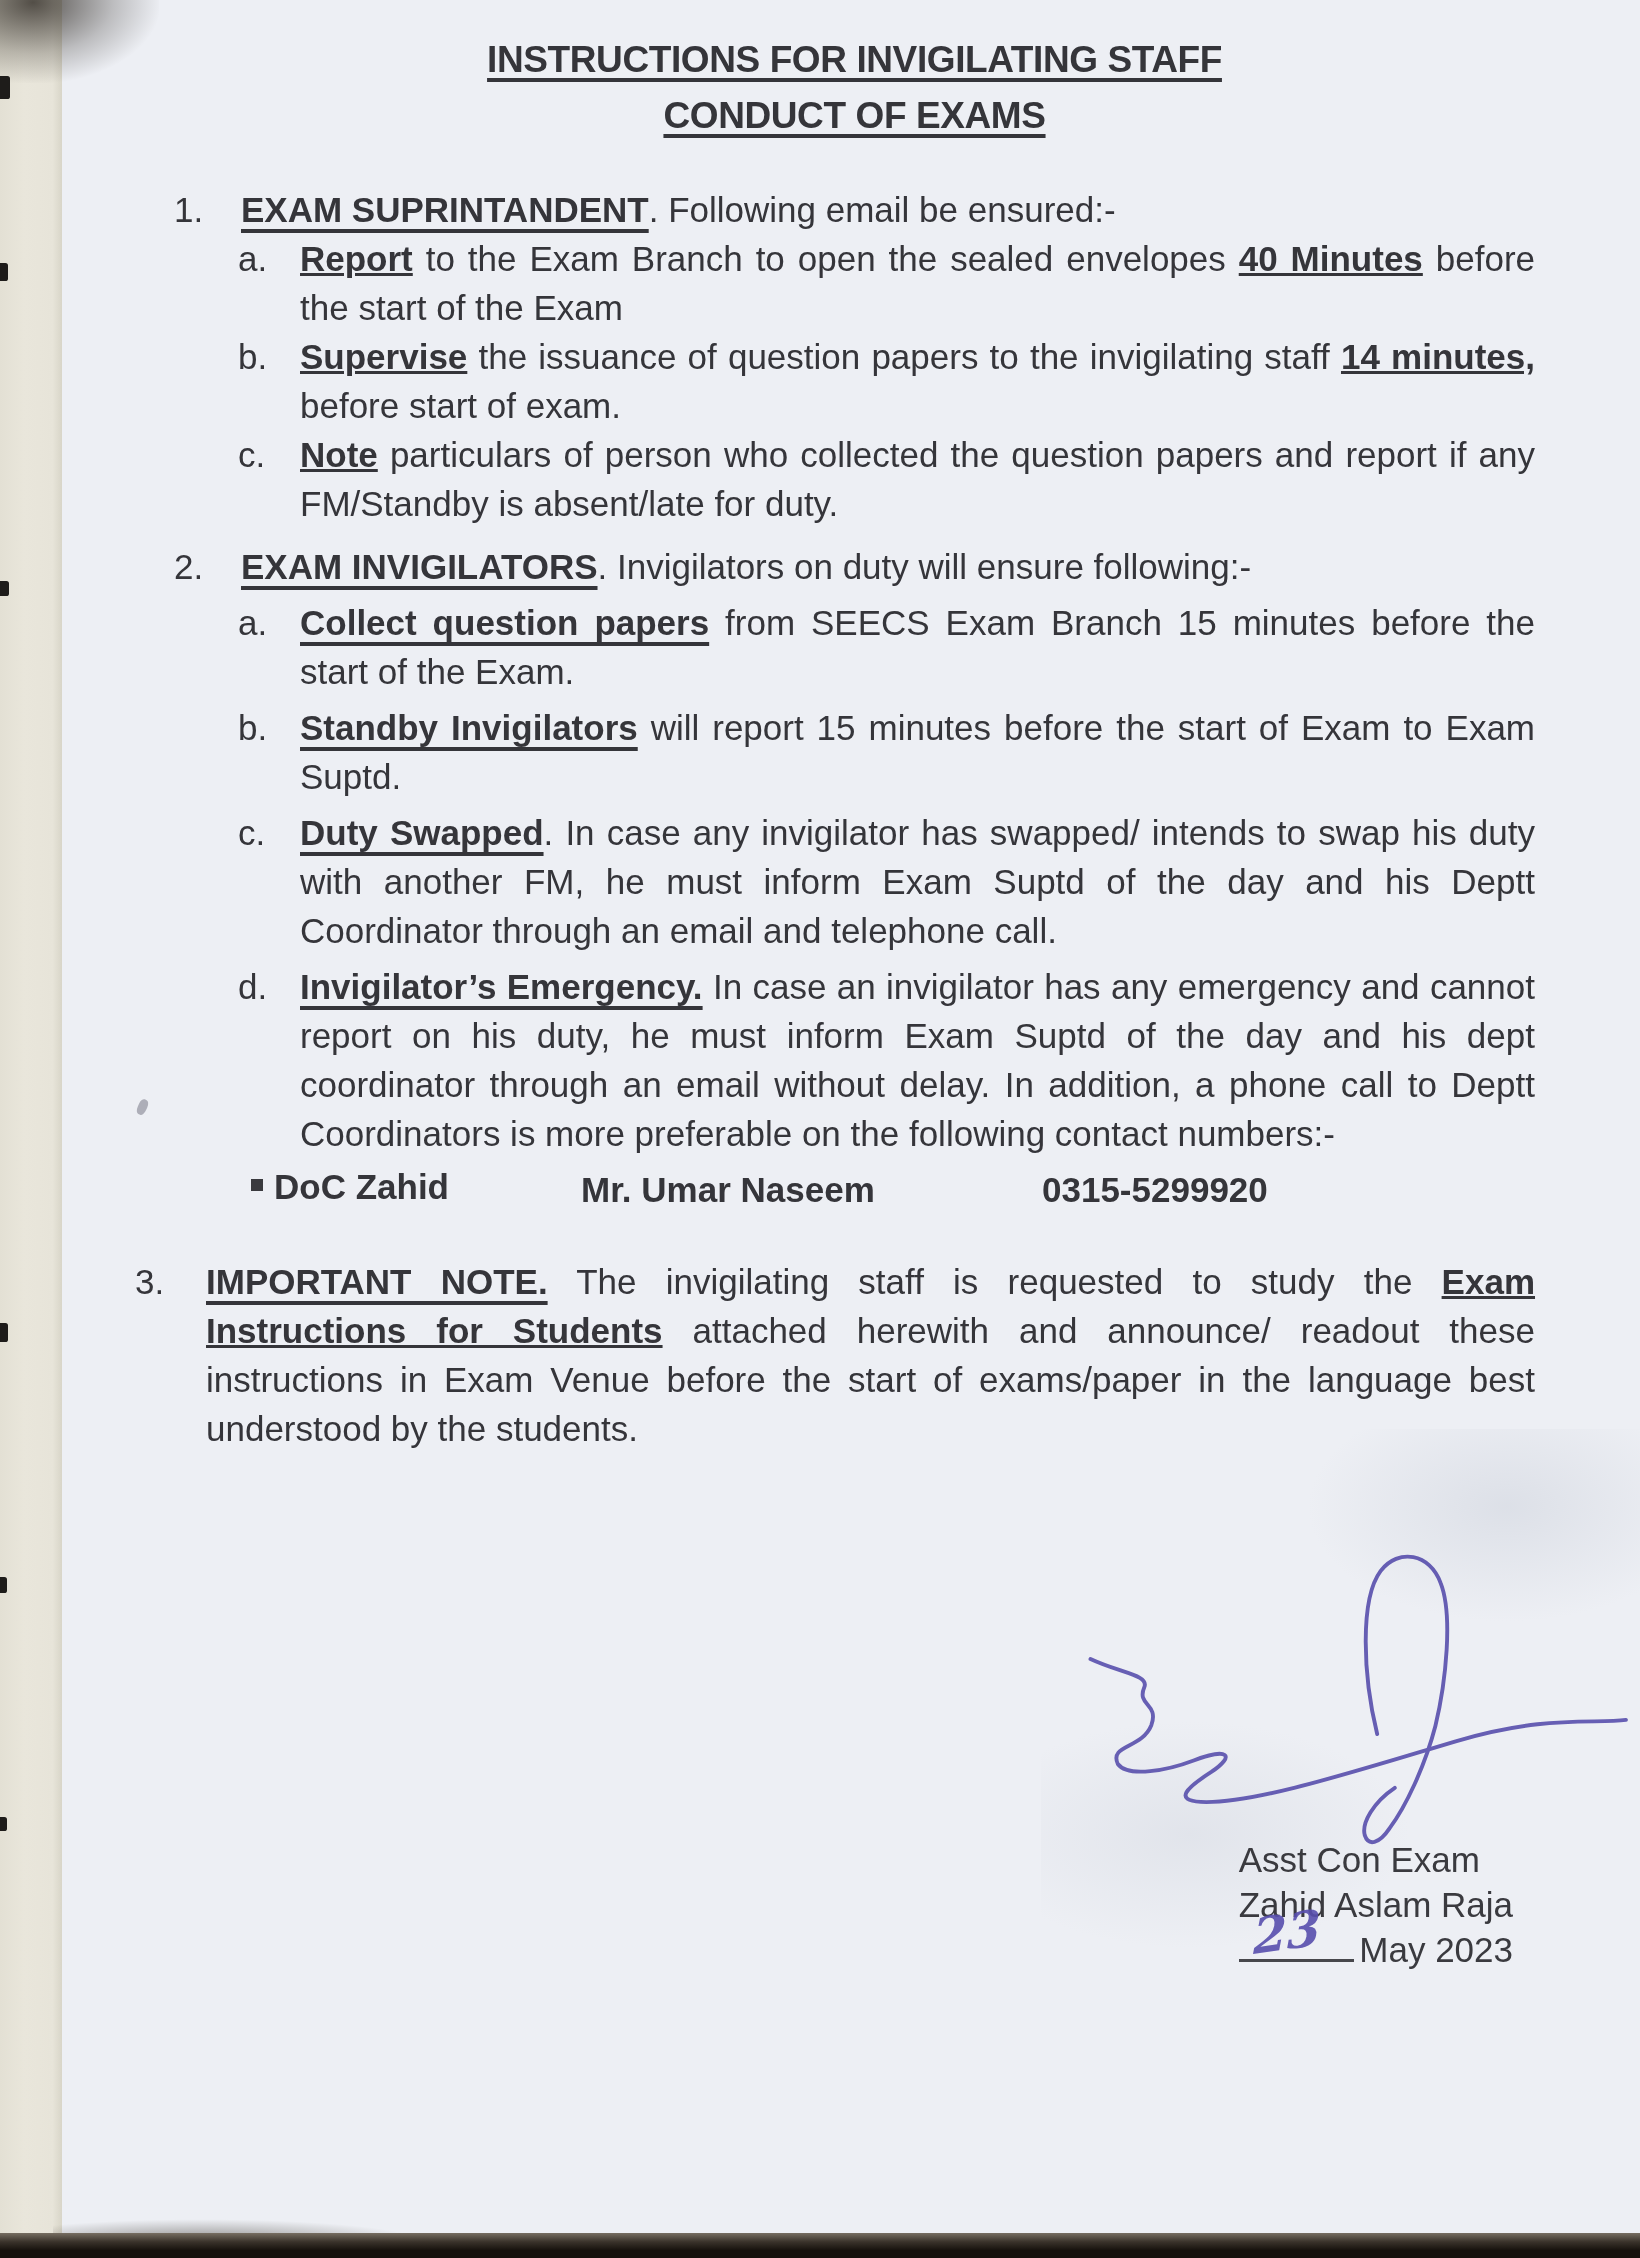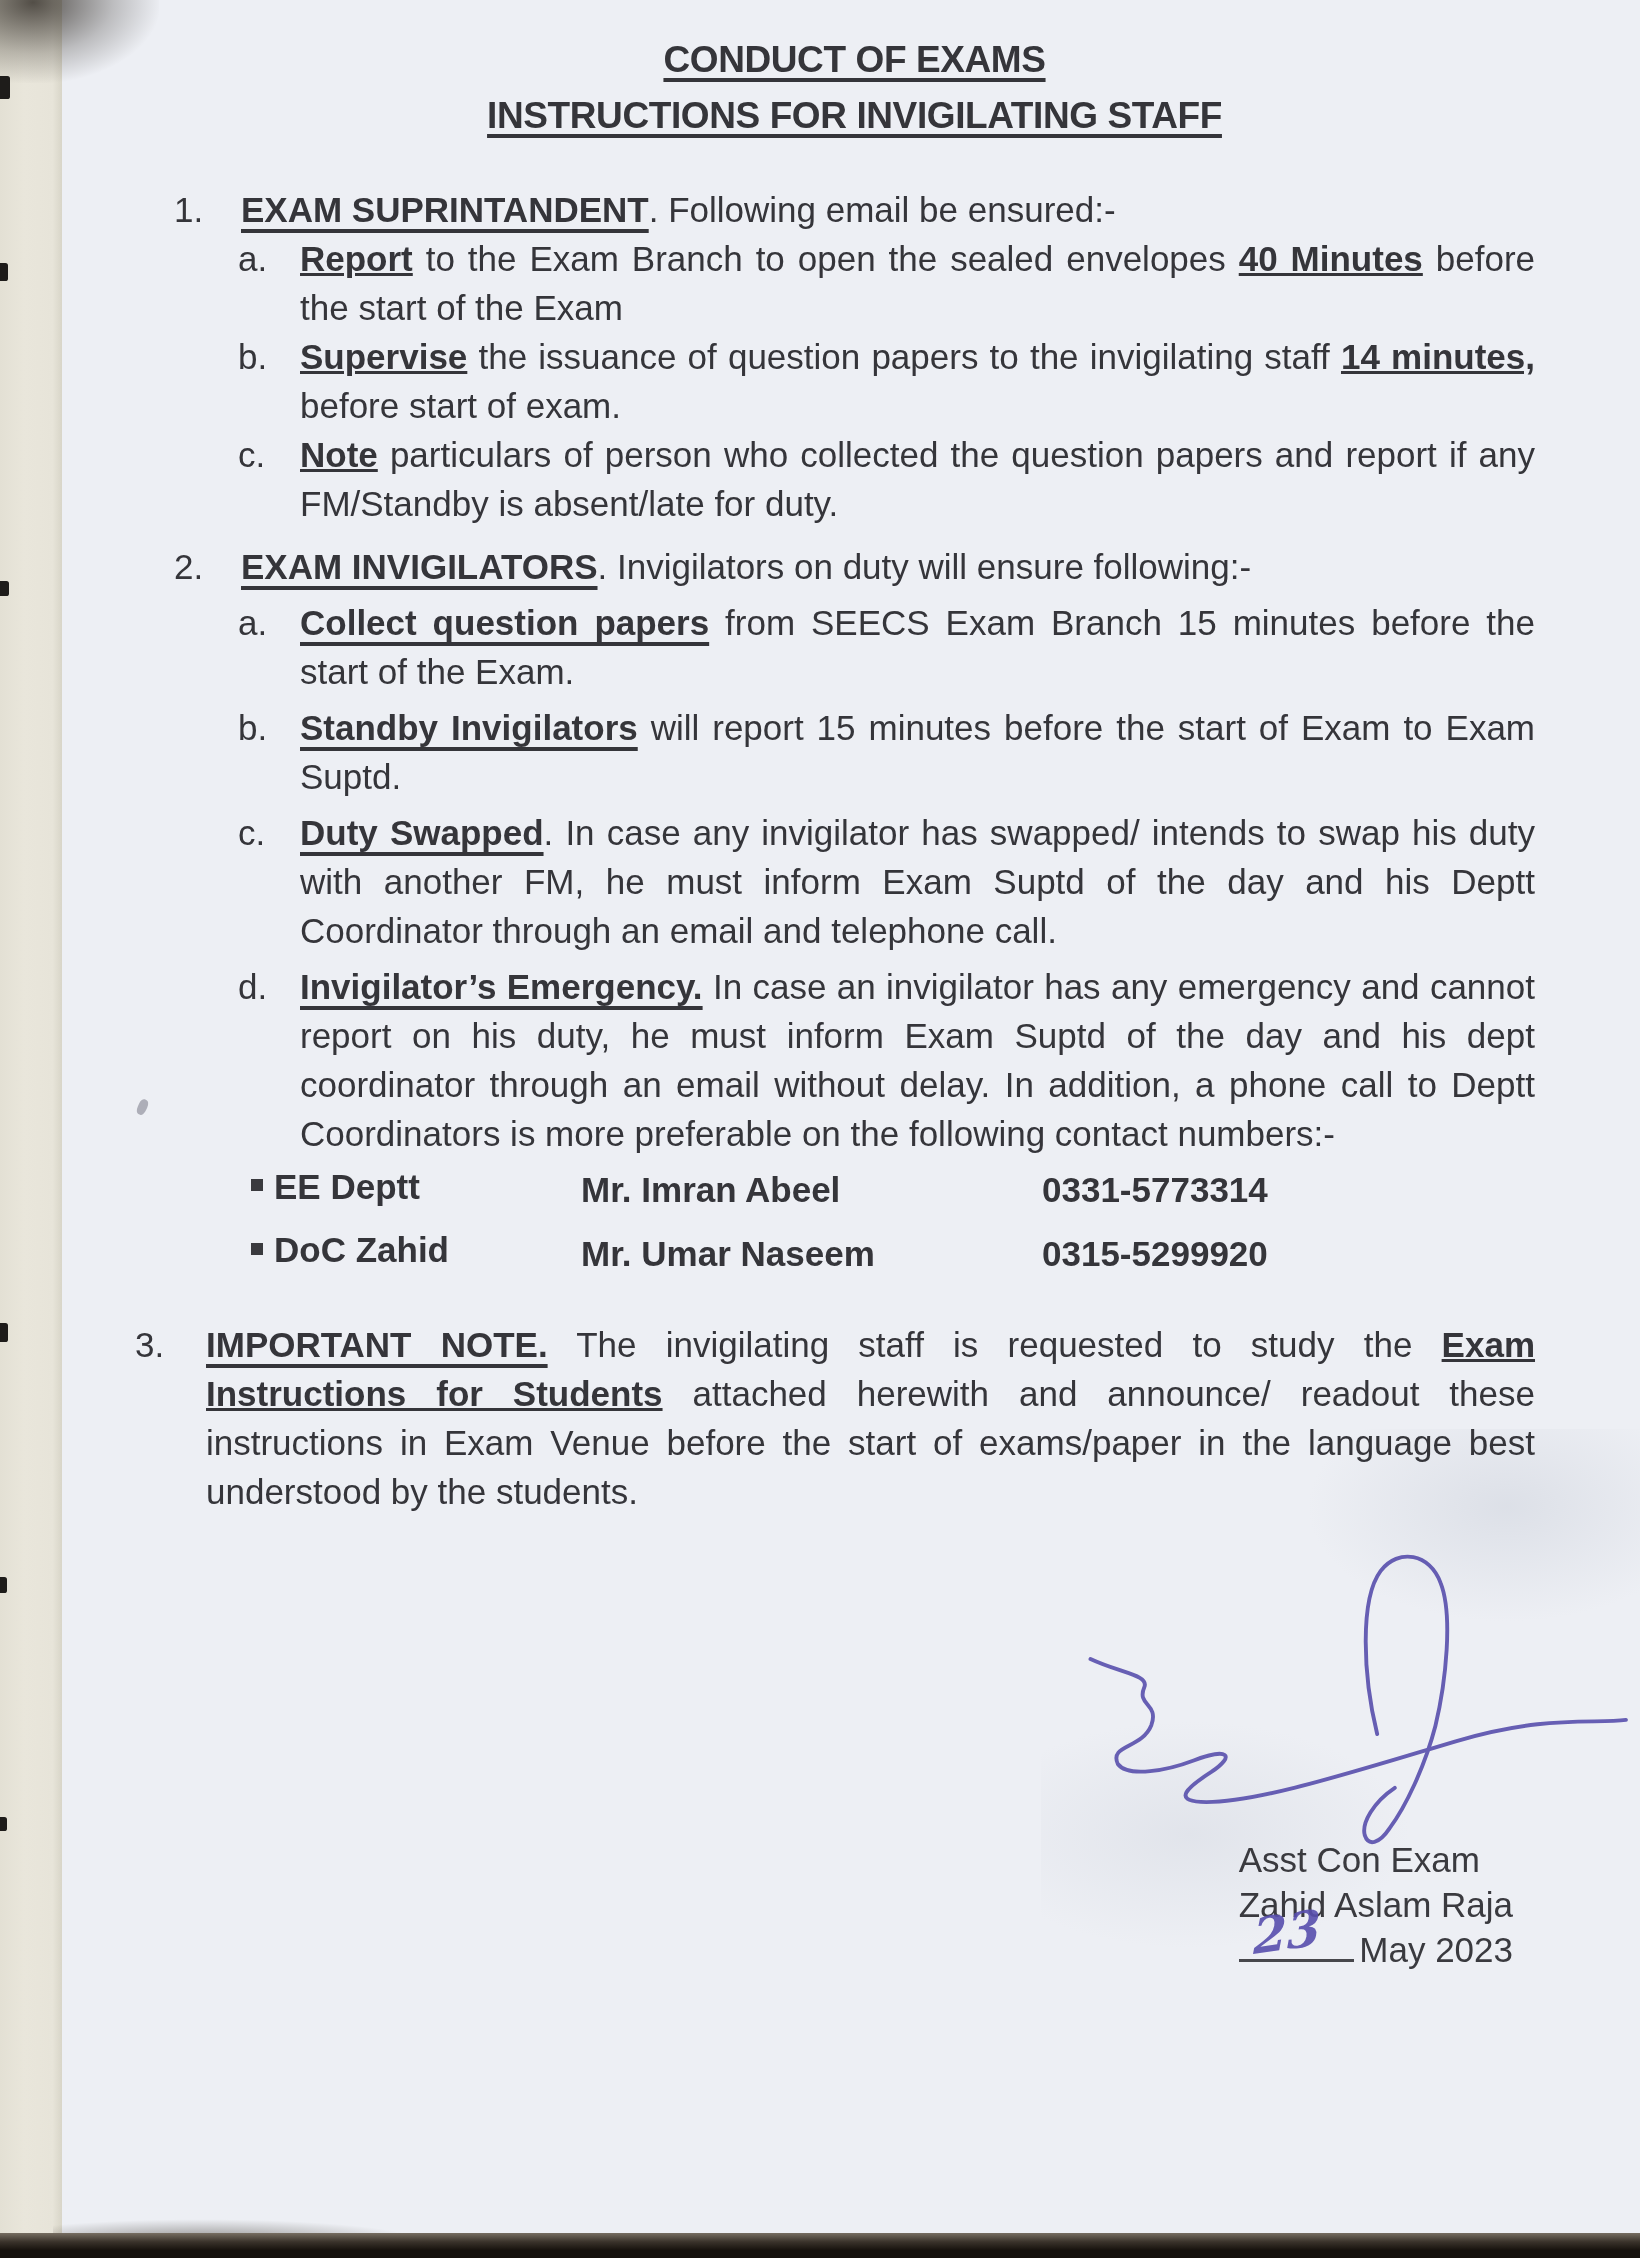--- a/index.html
+++ b/index.html
@@ -83,22 +83,22 @@
 <div class="edge-mark" style="top:1323px;width:8px;height:19.4px;"></div>
 <div class="edge-mark" style="top:1577px;width:7px;height:16px;"></div>
 <div class="edge-mark" style="top:1817px;width:7px;height:14px;"></div>
 <div class="margin-smudge"></div>
 <div class="crease-1"></div>
 <div class="crease-2"></div>
 
 <div class="content">
 
   <div class="header">
+    <div>INSTRUCTIONS FOR INVIGILATING STAFF</div>
     <div>CONDUCT OF EXAMS</div>
-    <div>INSTRUCTIONS FOR INVIGILATING STAFF</div>
   </div>
 
   <div class="sec sec1">
     <span class="sec-num">1.</span>
     <span class="sec-body"><span class="u">EXAM SUPRINTANDENT</span><span>. Following email be ensured:-</span></span>
   </div>
 
   <div class="item">
     <span class="item-letter">a.</span>
     <span class="item-body"><span class="b">Report</span><span> to the Exam Branch to open the sealed envelopes </span><span class="b">40 Minutes</span><span> before the start of the Exam</span></span>
@@ -134,26 +134,20 @@
     <span class="item-body"><span class="u">Duty Swapped</span><span>. In case any invigilator has swapped/ intends to swap his duty with another FM, he must inform Exam Suptd of the day and his Deptt Coordinator through an email and telephone call.</span></span>
   </div>
 
   <div class="item mt8">
     <span class="item-letter">d.</span>
     <span class="item-body"><span class="u">Invigilator’s Emergency.</span><span> In case an invigilator has any emergency and cannot report on his duty, he must inform Exam Suptd of the day and his dept coordinator through an email without delay. In addition, a phone call to Deptt Coordinators is more preferable on the following contact numbers:-</span></span>
   </div>
 
   <div class="contact-row">
     <span class="c-bullet"></span>
-    <span class="c-dept">EE Deptt</span>
-    <span class="c-name">Mr. Imran Abeel</span>
-    <span class="c-phone">0331-5773314</span>
-  </div>
-  <div class="contact-row">
-    <span class="c-bullet"></span>
     <span class="c-dept">DoC Zahid</span>
     <span class="c-name">Mr. Umar Naseem</span>
     <span class="c-phone">0315-5299920</span>
   </div>
 
   <div class="sec sec3">
     <span class="sec-num">3.</span>
     <span class="sec-body"><span class="u">IMPORTANT NOTE.</span><span> The invigilating staff is requested to study the </span><span class="b">Exam Instructions for Students</span><span> attached herewith and announce/ readout these instructions in Exam Venue before the start of exams/paper in the language best understood by the students.</span></span>
   </div>
 

